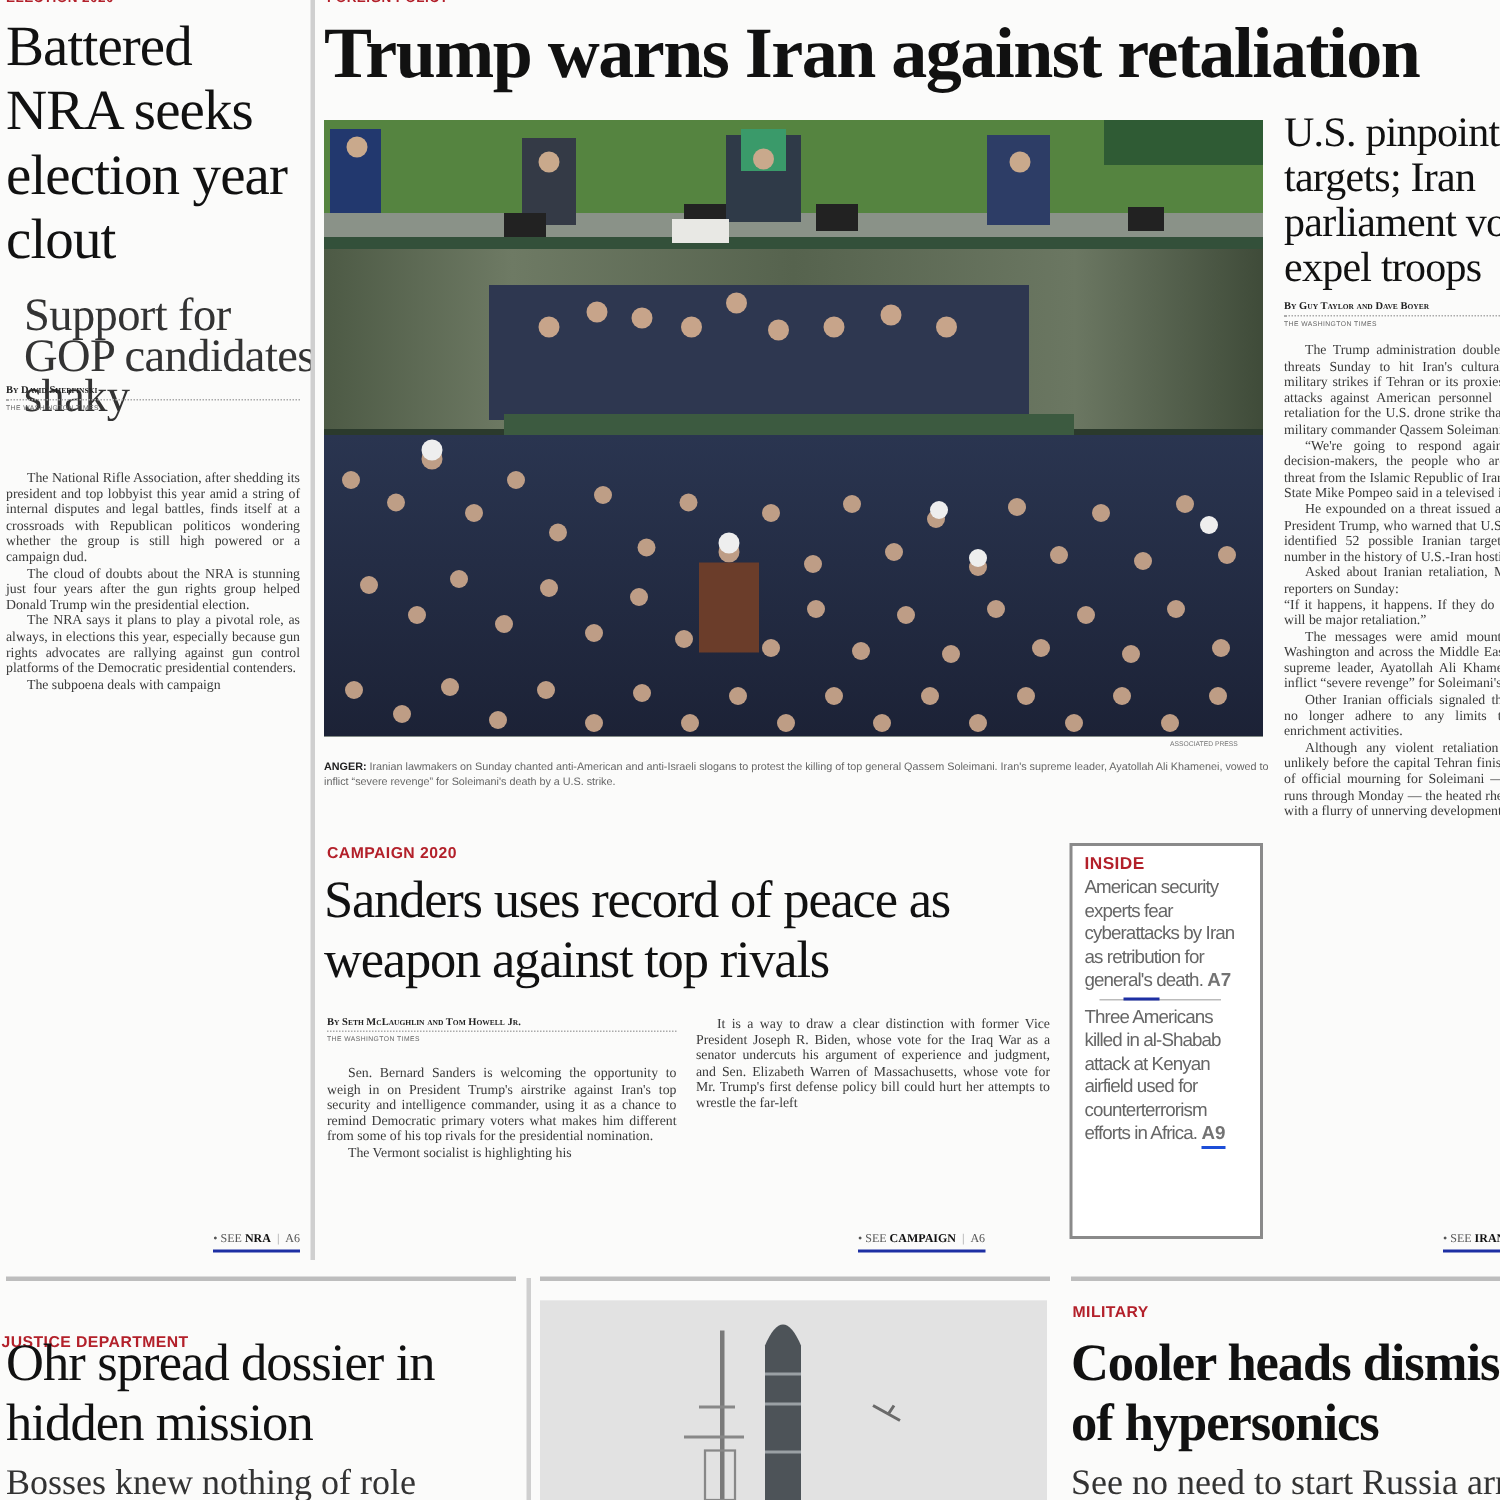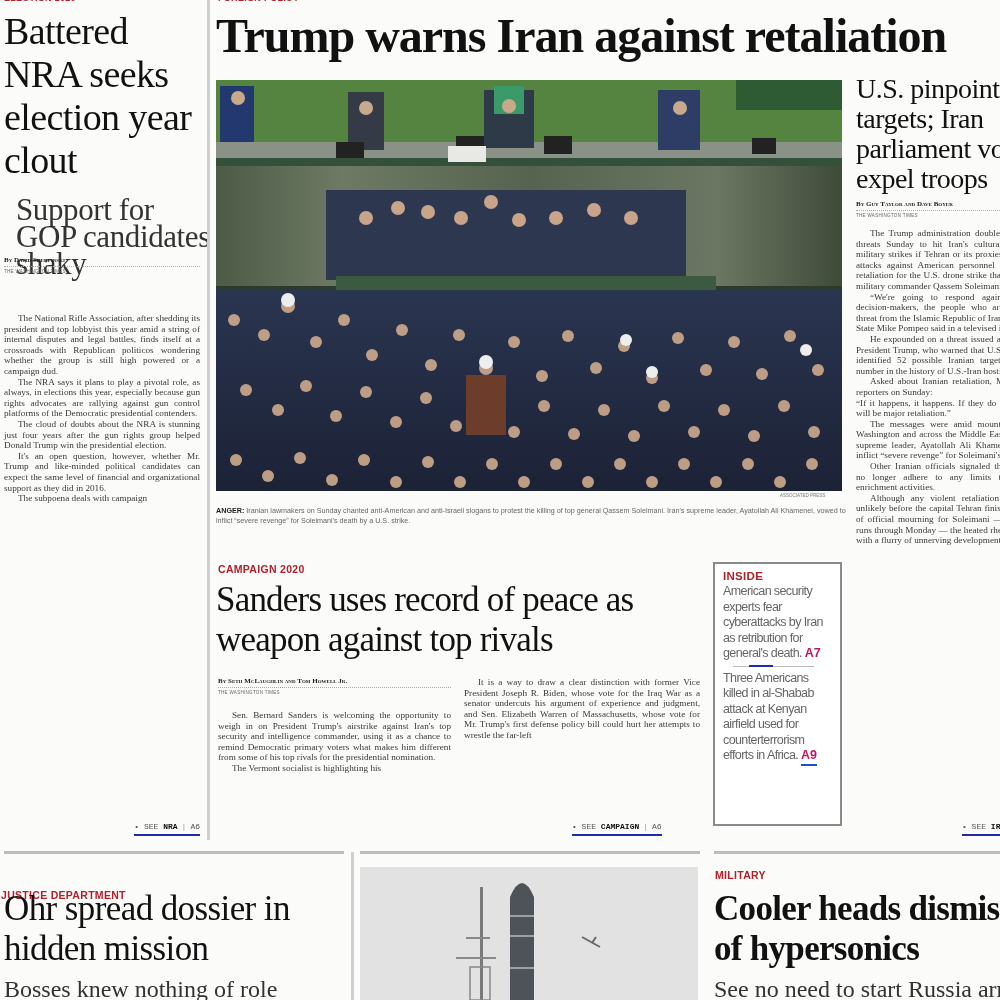--- a/index.html
+++ b/index.html
@@ -6,56 +6,55 @@
     html, body { width: 1000px; height: 1000px; overflow: hidden; background: #fbfbfa; }
     body { position: relative; font-family: "Liberation Serif", "DejaVu Serif", serif; color: #1a1a1a; }
 
     .abs { position: absolute; }
     .kicker { font-family: "Liberation Sans", "DejaVu Sans", sans-serif; font-weight: bold; color: #b3202a; letter-spacing: 0.3px; }
     .hed { font-family: "Liberation Serif", "DejaVu Serif", serif; color: #111; }
     .deck { font-family: "Liberation Serif", "DejaVu Serif", serif; color: #333; }
     .byline { font-family: "Liberation Serif", "DejaVu Serif", serif; font-size: 7px; font-weight: bold; font-variant: small-caps; color: #222; padding-bottom: 2px; border-bottom: 1px dotted #aaa; }
     .wt { font-family: "Liberation Sans", "DejaVu Sans", sans-serif; font-size: 4.5px; color: #666; margin-top: 2px; letter-spacing: 0.3px; }
     .body p { font-size: 9.2px; line-height: 10.6px; text-align: justify; text-indent: 14px; color: #3a3a3a; hyphens: auto; }
-    .jump { font-family: Liberation Mono, monospace; font-size: 8px; color: #555; text-align: right; padding-bottom: 3px; border-bottom: 2px solid #1d2fa3; display: inline-block; }
+    .jump { font-family: Liberation Serif, serif; font-size: 8px; color: #555; text-align: right; padding-bottom: 3px; border-bottom: 2px solid #1d2fa3; display: inline-block; }
     .jump b { color: #111; font-weight: bold; }
     .jump .sep { color: #999; margin: 0 4px; }
 
     .vrule { position: absolute; background: #cfcfcf; }
     .hrule { position: absolute; background: #bdbdbd; }
 
     
     .photo { overflow: hidden; background: #2b3a2c; }
     .caption { font-family: "Liberation Sans", "DejaVu Sans", sans-serif; font-size: 7.2px; line-height: 9.5px; color: #666; }
     .caption b { color: #222; }
 
     .inside-box { border: 2px solid #8a8a8a; background: #fff; padding: 6px 16px 4px 8px; }
     .inside-box .kicker { font-size: 11.5px; }
     .inside-item { font-family: "Liberation Sans", "DejaVu Sans", sans-serif; font-size: 12.5px; line-height: 15.5px; color: #666; letter-spacing: -0.6px; }
-    .inside-item b { color: #be185d; font-weight: bold; letter-spacing: 0; }
+    .inside-item b { color: #737373; font-weight: bold; letter-spacing: 0; }
     .inside-sep { margin: 4px 10px 4px 10px; height: 1px; background: #bbb; position: relative; }
     .inside-sep:after { content: ""; position: absolute; left: 16px; top: -1px; width: 24px; height: 2px; background: #1d2fa3; }
     .page-underline { display: inline-block; border-bottom: 2px solid #1d4ed8; }
   </style>
 </head>
 <body>
 
 <div class="abs" style="left:4px; top:0; width:196px; height:835px;">
   <div class="kicker" style="position:absolute; top:-7px; font-size:9px;">ELECTION 2020</div>
   <div class="hed" style="position:absolute; top:10px; left:0; width:196px; font-size:38px; line-height:43px; letter-spacing:-0.6px;">Battered NRA seeks election year clout</div>
   <div class="deck" style="position:absolute; top:196px; left:0; width:196px; font-size:31px; line-height:27px; letter-spacing:-0.4px;margin-left:12px;">Support for GOP candidates shaky</div>
   <div style="position:absolute; top:256px; left:0; width:196px;">
     <div class="byline">By David Sherfinski</div>
     <div class="wt">THE WASHINGTON TIMES</div>
   </div>
   <div class="body" style="position:absolute; top:313px; left:0; width:196px;">
     <p>The National Rifle Association, after shedding its president and top lobbyist this year amid a string of internal disputes and legal battles, finds itself at a crossroads with Republican politicos wondering whether the group is still high powered or a campaign dud.</p>
+    <p>The cloud of doubts about the NRA is stunning just four years after the gun rights group helped Donald Trump win the presidential election.</p>
     <p>The NRA says it plans to play a pivotal role, as always, in elections this year, especially because gun rights advocates are rallying against gun control platforms of the Democratic presidential contenders.</p>
-    <p>The cloud of doubts about the NRA is stunning just four years after the gun rights group helped Donald Trump win the presidential election.</p>
-    <p>It's an open question, however, whether Mr. Trump and like-minded political candidates can expect the same level of financial and organizational support as they did in 2016.</p>
     <p>The subpoena deals with campaign</p>
   </div>
   <div style="position:absolute; top:815px; right:0;">
     <span class="jump">
       <span>• SEE</span>
       <b>NRA</b><span class="sep">|</span><span>A6</span>
     </span>
   </div>
 </div>
 

